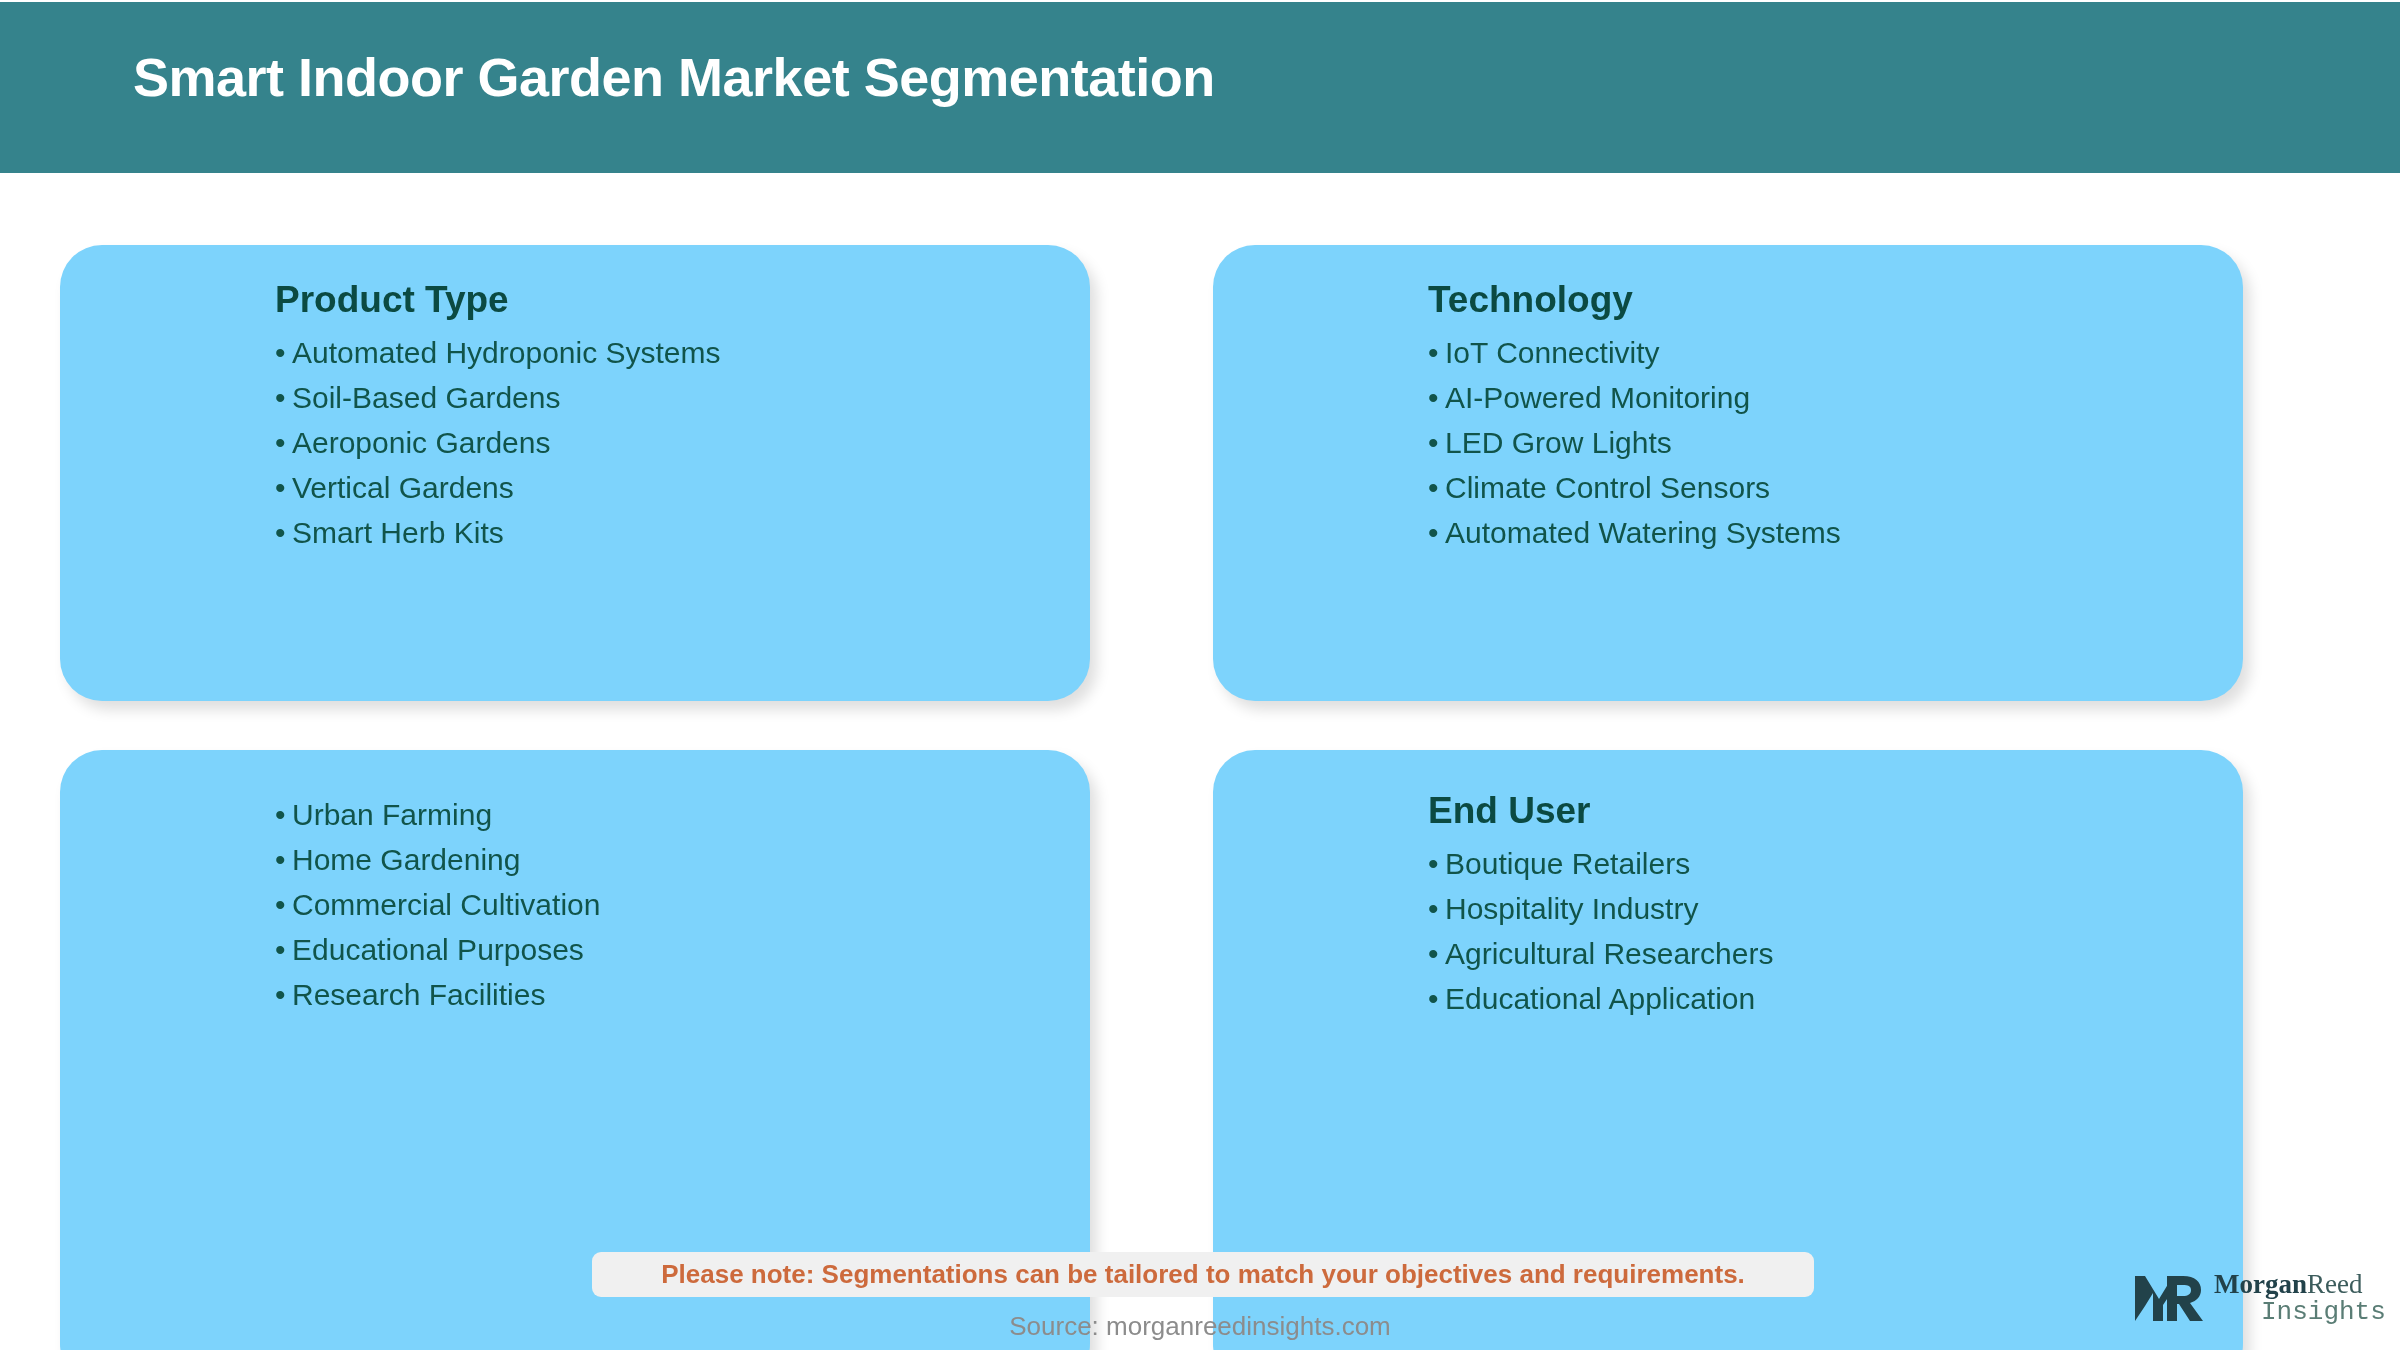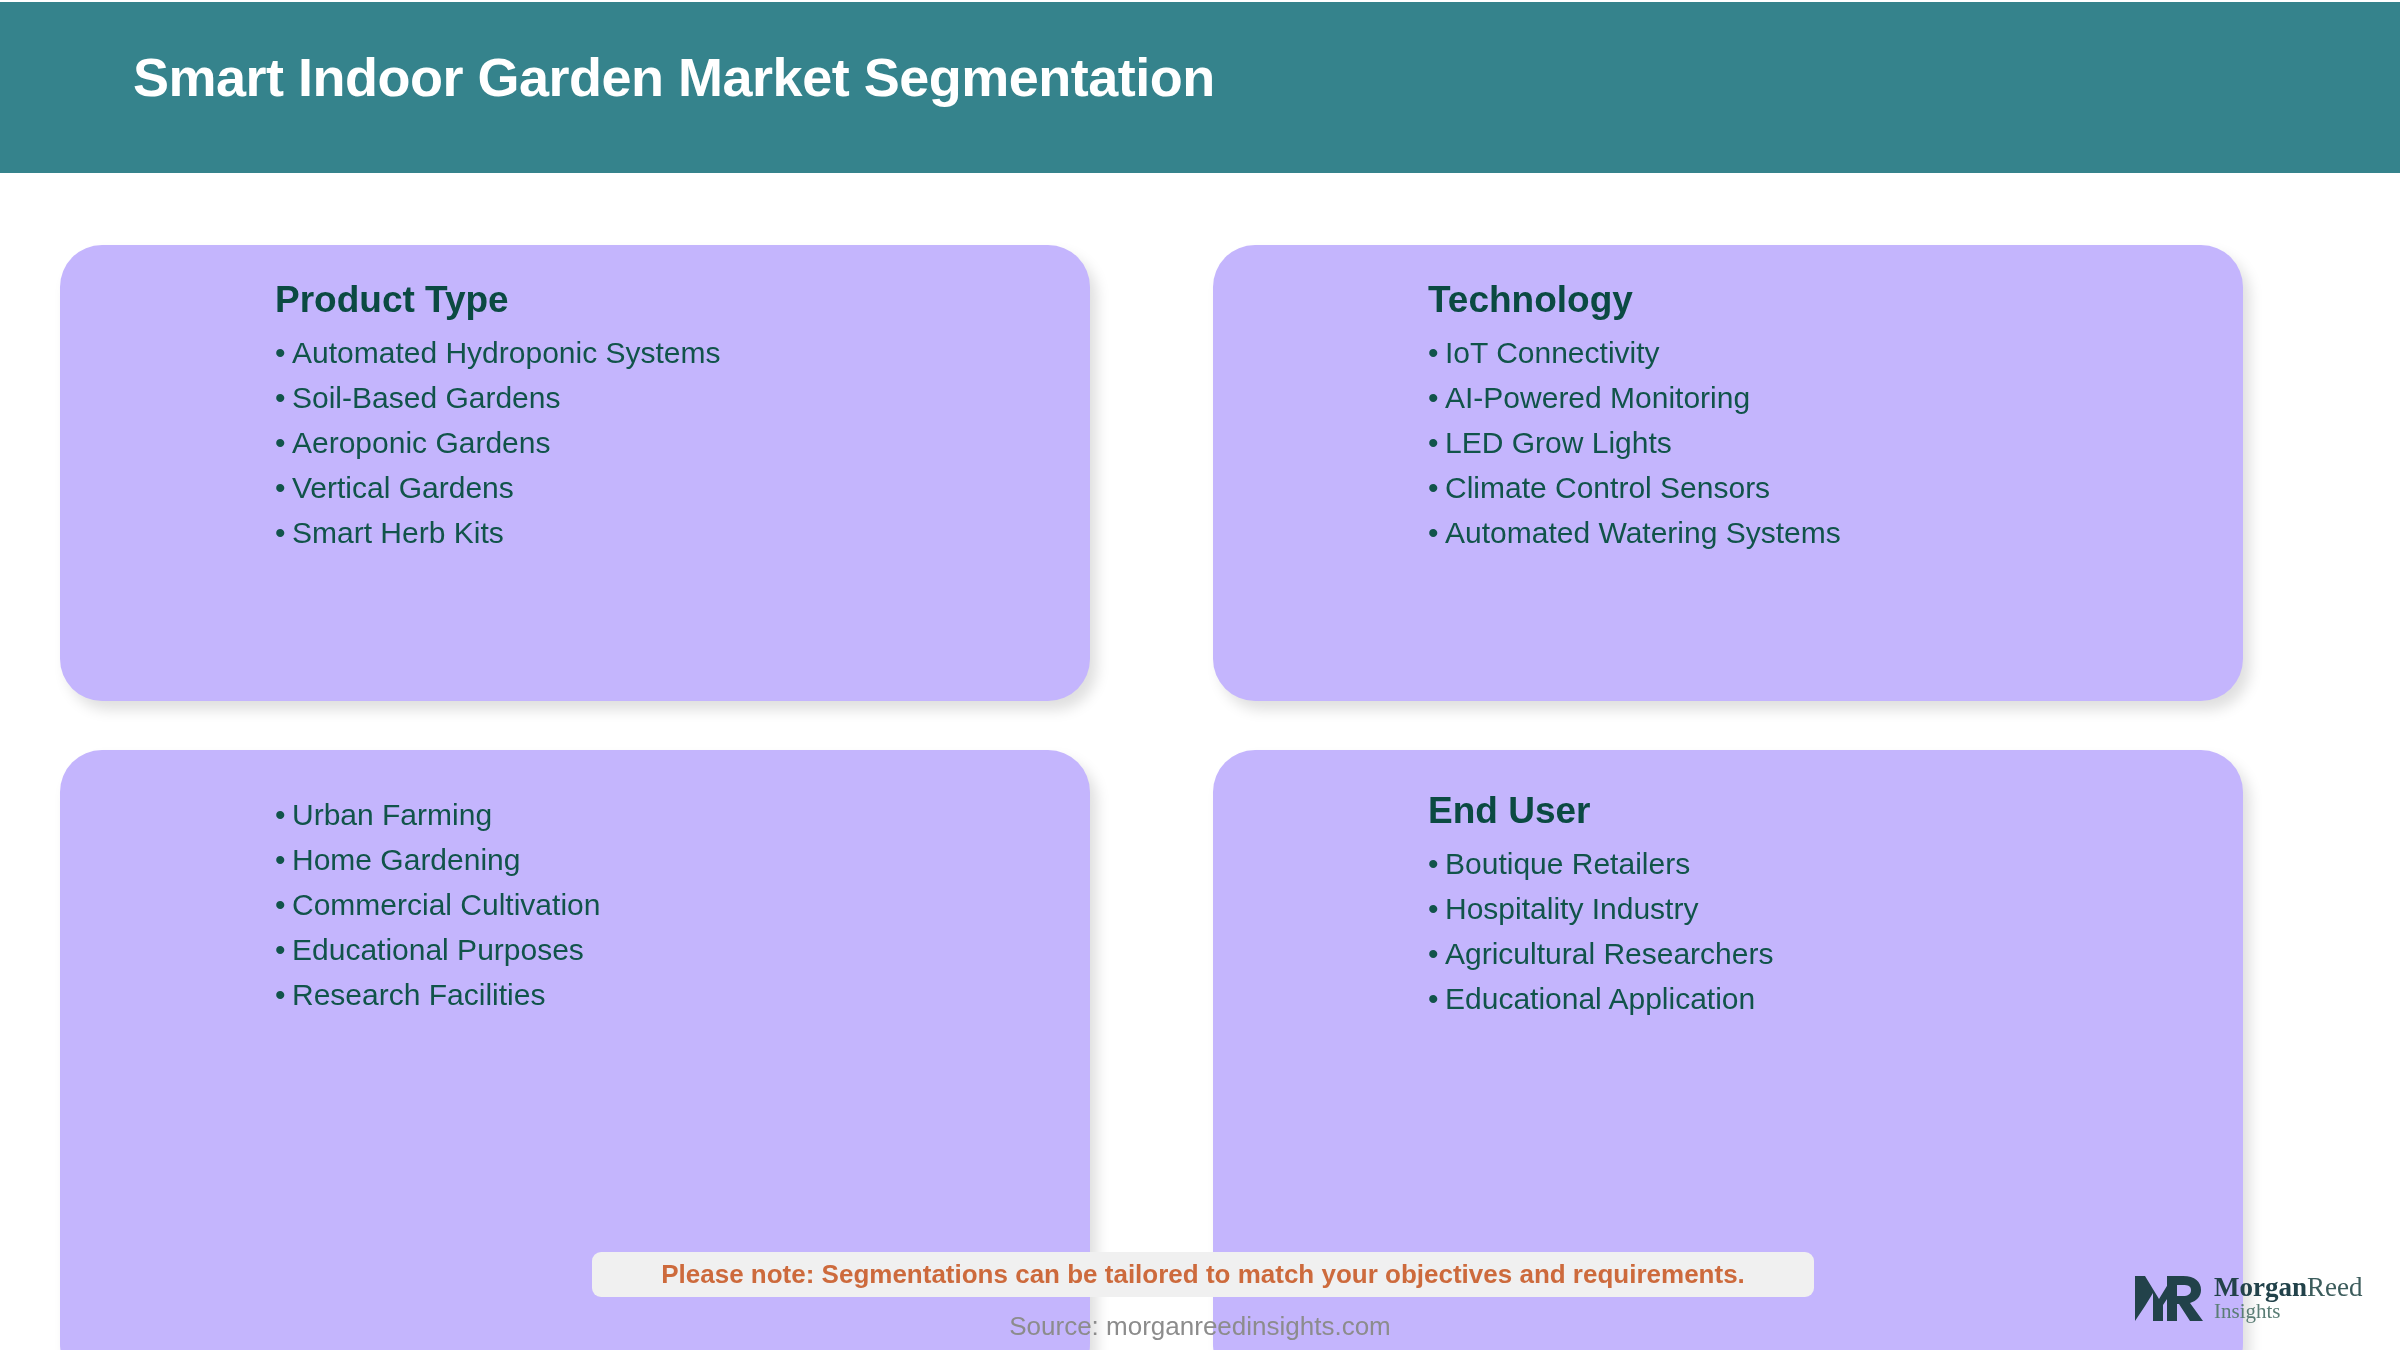--- a/index.html
+++ b/index.html
@@ -38,21 +38,21 @@
   
   #card-grid {
     position: absolute;
     left: 0;
     top: 171px;
     width: 2400px;
     height: 1060px;
   }
   .segment-card {
     position: absolute;
-    background: #c4b5fd;
+    background: #7dd3fc;
     border-radius: 42px;
     box-shadow: 7px 9px 14px rgba(0, 0, 0, 0.13);
     box-sizing: border-box;
   }
   .segment-card.col-left  { left: 60px;   width: 1030px; }
   .segment-card.col-right { left: 1213px; width: 1030px; }
   .segment-card.row-top    { top: 74px;  height: 456px; }
   .segment-card.row-bottom { top: 579px; height: 636px; }
 
   .card-body {
@@ -146,24 +146,25 @@
   }
   #logo-line-one {
     font-family: "Liberation Serif", serif;
     font-size: 27px;
     color: #22424a;
     white-space: nowrap;
   }
   #logo-morgan { font-weight: bold; }
   #logo-reed   { font-weight: normal; color: #3c5c5c; }
   #logo-line-two {
-    font-family: Liberation Serif, serif;
-    font-size: 21px;
+    font-family: Liberation Mono, monospace;
+    font-size: 26px;
     color: #5a7d75;
     white-space: nowrap;
+    margin-left: 47px;
   }
 </style>
 </head>
 <body>
 
 <div id="header-bar">
   <div id="page-title">Smart Indoor Garden Market Segmentation</div>
 </div>
 
 <div id="card-grid">

